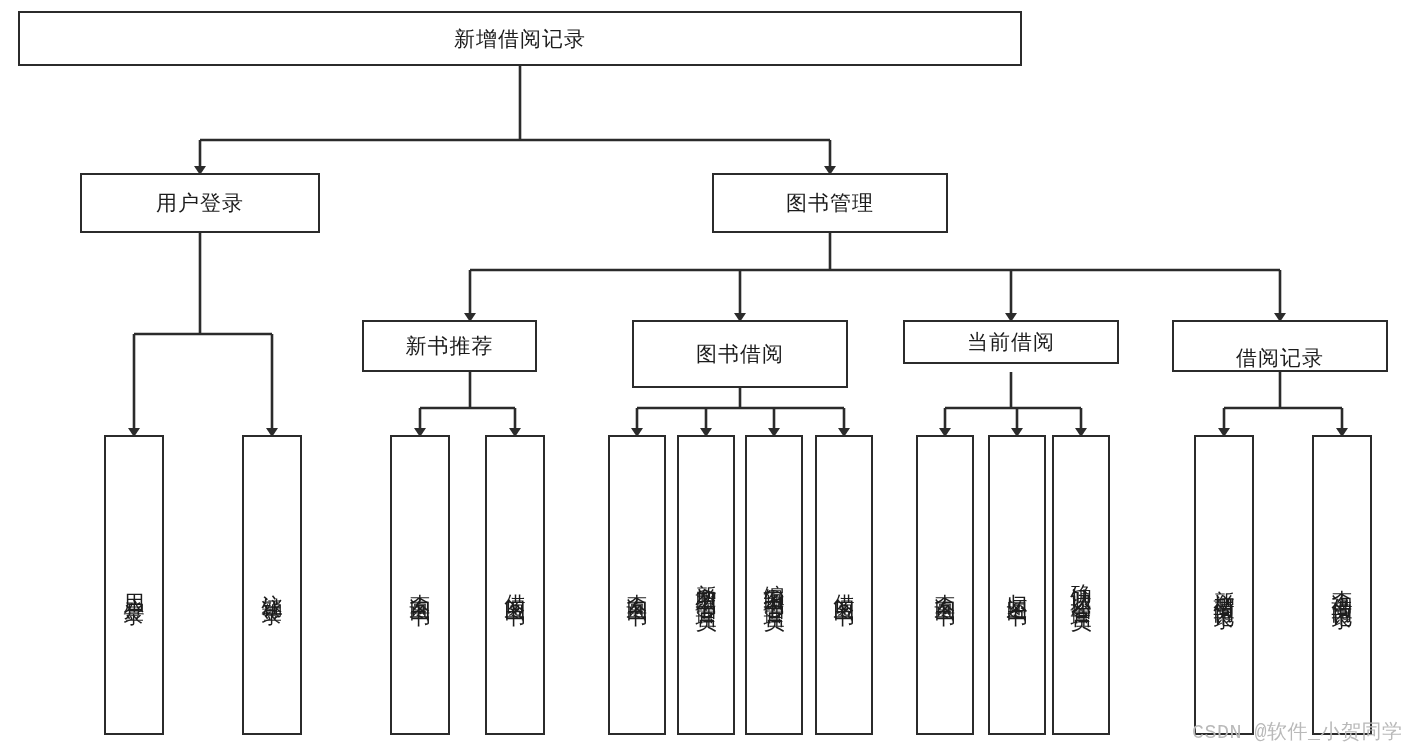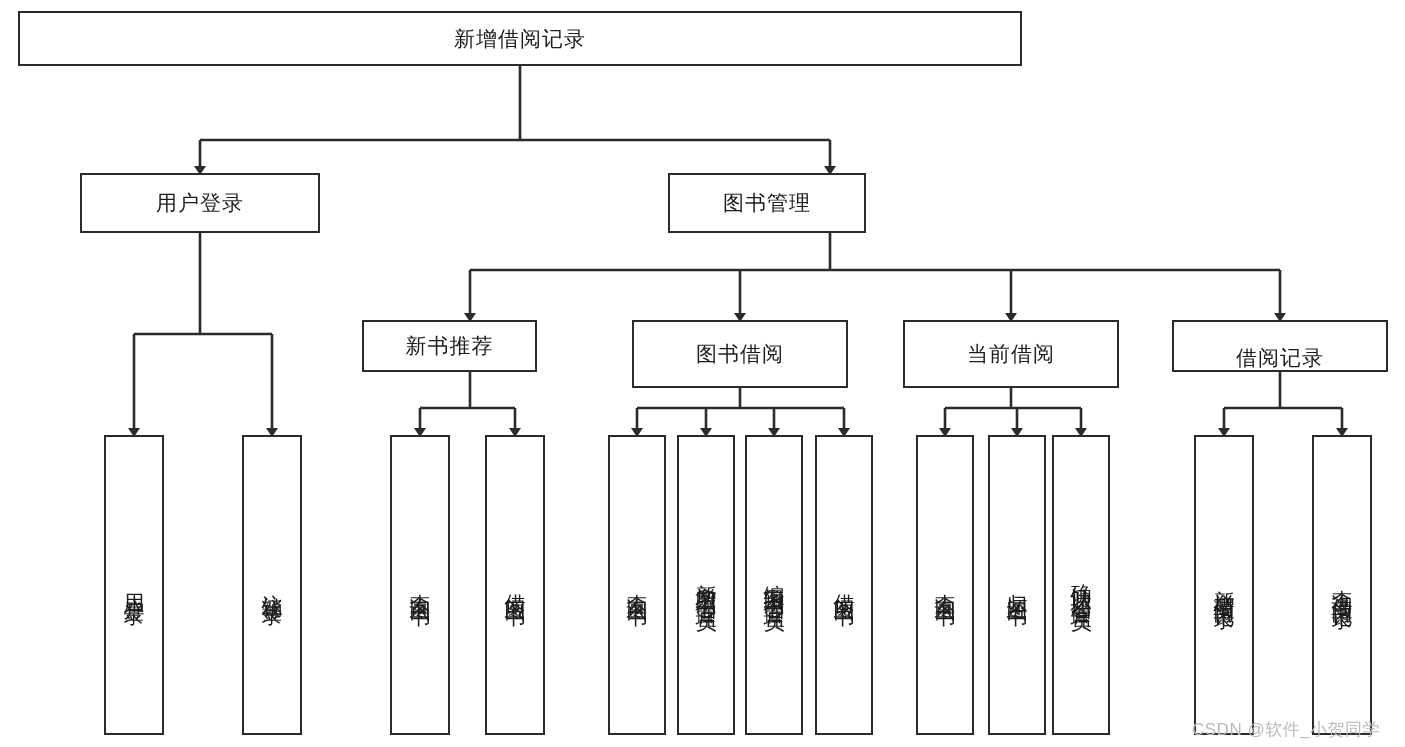--- a/index.html
+++ b/index.html
@@ -56,25 +56,26 @@
     text-align: center;
   }
   .node.v .vtext {
     writing-mode: vertical-rl;
     text-orientation: upright;
     display: block;
     white-space: pre-wrap;
   }
   .watermark {
     position: absolute;
-    font-size: 17px;
+    font-size: 20px;
     color: #b9b9b9;
     letter-spacing: 0.5px;
     white-space: nowrap;
     user-select: none;
+    font-family: Liberation Mono, monospace;
   }
 </style>
 </head>
 <body>
 
 <div id="canvas">
 
   <svg id="wires" viewBox="0 0 1405 747" width="1405" height="747" xmlns="http://www.w3.org/2000/svg">
     <defs>
       <marker id="arrow" markerWidth="10" markerHeight="12" refX="1" refY="6" orient="auto" markerUnits="userSpaceOnUse">
@@ -125,31 +126,31 @@
     </g>
   </svg>
 
   <div class="node root" style="left: 18px; top: 11px; width: 1004px; height: 55px;">
     <span>新增借阅记录</span>
   </div>
 
   <div class="node h" style="left: 80px; top: 173px; width: 240px; height: 60px;">
     <span>用户登录</span>
   </div>
-  <div class="node h" style="left: 668px; top: 173px; width: 198px; height: 60px;">
+  <div class="node h" style="left: 712px; top: 173px; width: 236px; height: 60px;">
     <span>图书管理</span>
   </div>
 
   <div class="node h" style="left: 362px; top: 320px; width: 175px; height: 52px;">
     <span>新书推荐</span>
   </div>
   <div class="node h" style="left: 632px; top: 320px; width: 216px; height: 68px; text-align: center;">
     <span>图书借阅</span>
   </div>
-  <div class="node h" style="left: 903px; top: 320px; width: 216px; height: 68px;">
+  <div class="node h" style="left: 903px; top: 320px; width: 216px; height: 44px;">
     <span>当前借阅</span>
   </div>
   <div class="node h" style="left: 1172px; top: 320px; width: 216px; height: 52px; align-items: flex-end;">
     <span>借阅记录</span>
   </div>
 
   <div class="node v" style="left: 104px; top: 435px; width: 60px; height: 300px;">
     <span class="vtext">用户登录</span>
   </div>
   <div class="node v" style="left: 242px; top: 435px; width: 60px; height: 300px;">

